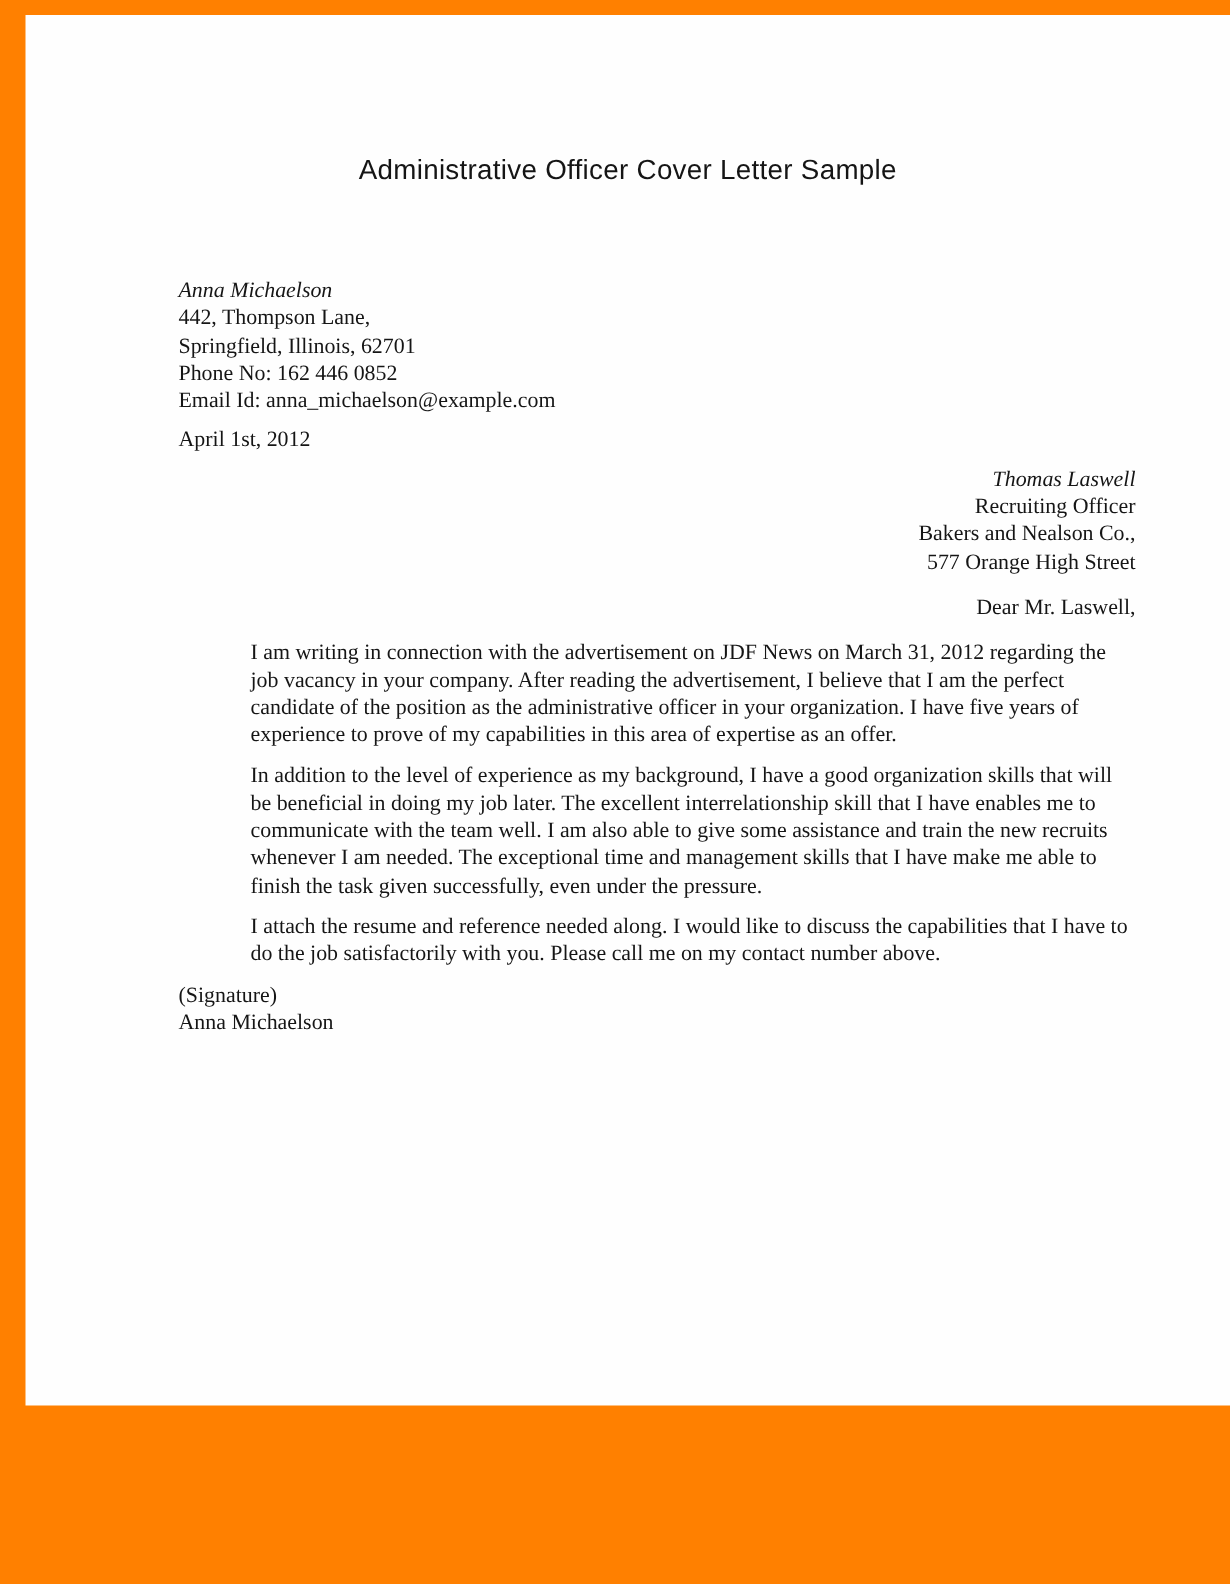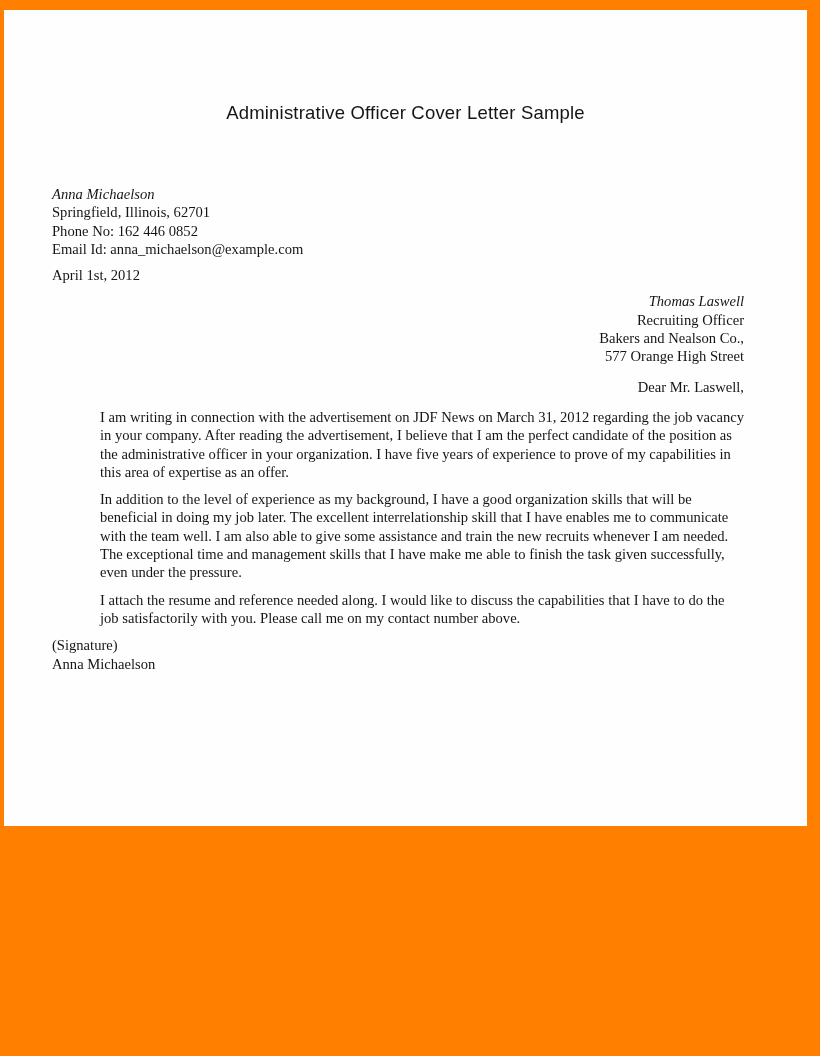--- a/index.html
+++ b/index.html
@@ -11,58 +11,59 @@
   html, body {
     width: 820px;
     height: 1056px;
     background: var(--frame);
     font-family: "Liberation Serif", serif;
     color: var(--text);
   }
   .page {
     position: absolute;
     top: 10px;
-    left: 4px;
+    left: 17px;
     width: 803px;
-    height: 816px;
+    height: 927px;
     background: var(--page_bg);
     overflow: hidden;
   }
   .doc-title {
     margin-top: 92px;
     text-align: center;
     font-family: "Liberation Sans", sans-serif;
     font-size: 18.5px;
     font-weight: 400;
     line-height: 21px;
     letter-spacing: 0.2px;
   }
   .letter {
     margin-top: 62px;
-    padding-left: 48px;
+    padding-left: 102px;
     width: 740px;
     font-size: 14.6px;
     line-height: 18.3px;
   }
   .block { margin-bottom: 8px; }
   .block-lg { margin-bottom: 12px; text-align: right; }
   .para { margin-bottom: 9px; margin-left: 48px; }
   .italic { font-style: italic; }
 </style>
 </head>
 <body>
 
 <div class="page">
 
   <h1 class="doc-title">Administrative Officer Cover Letter Sample</h1>
 
   <div class="letter">
 
     <div class="block">
       <div class="italic">Anna Michaelson</div>
+      <div>442, Thompson Lane,</div>
       <div>Springfield, Illinois, 62701</div>
       <div>Phone No: 162 446 0852</div>
       <div>Email Id: anna_michaelson@example.com</div>
     </div>
 
     <div class="block">April 1st, 2012</div>
 
     <div class="block-lg">
       <div class="italic">Thomas Laswell</div>
       <div>Recruiting Officer</div>

